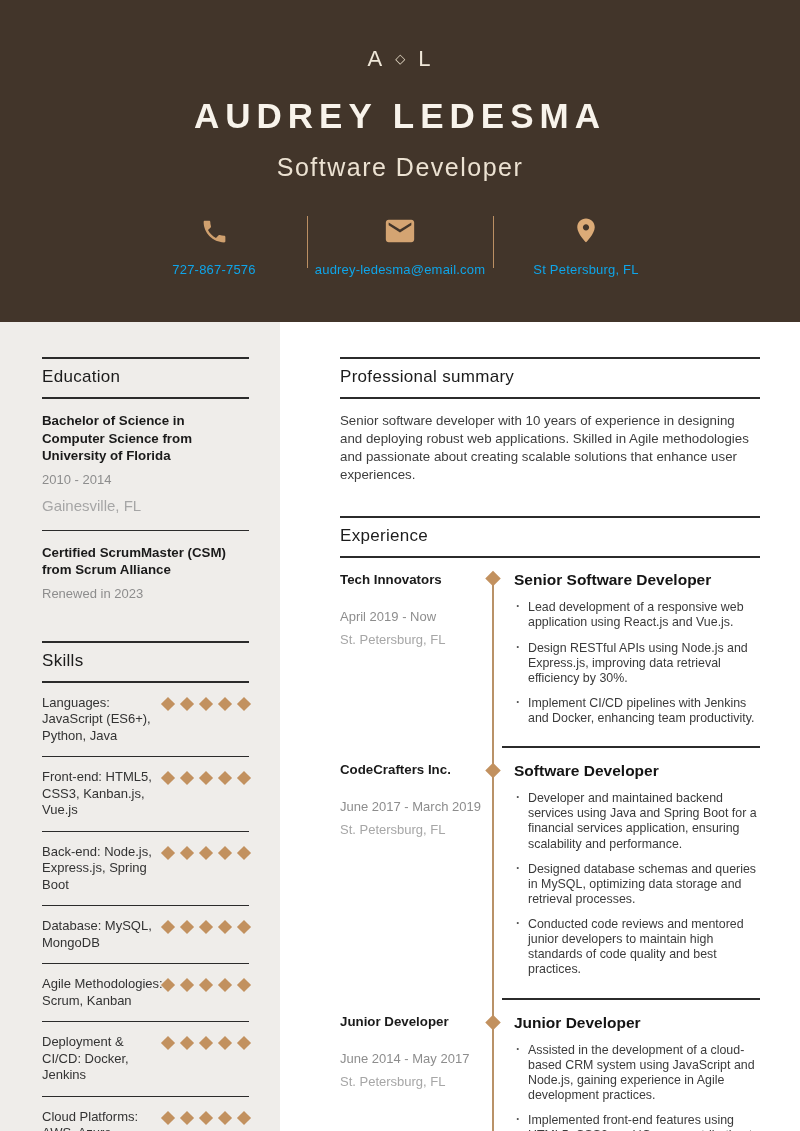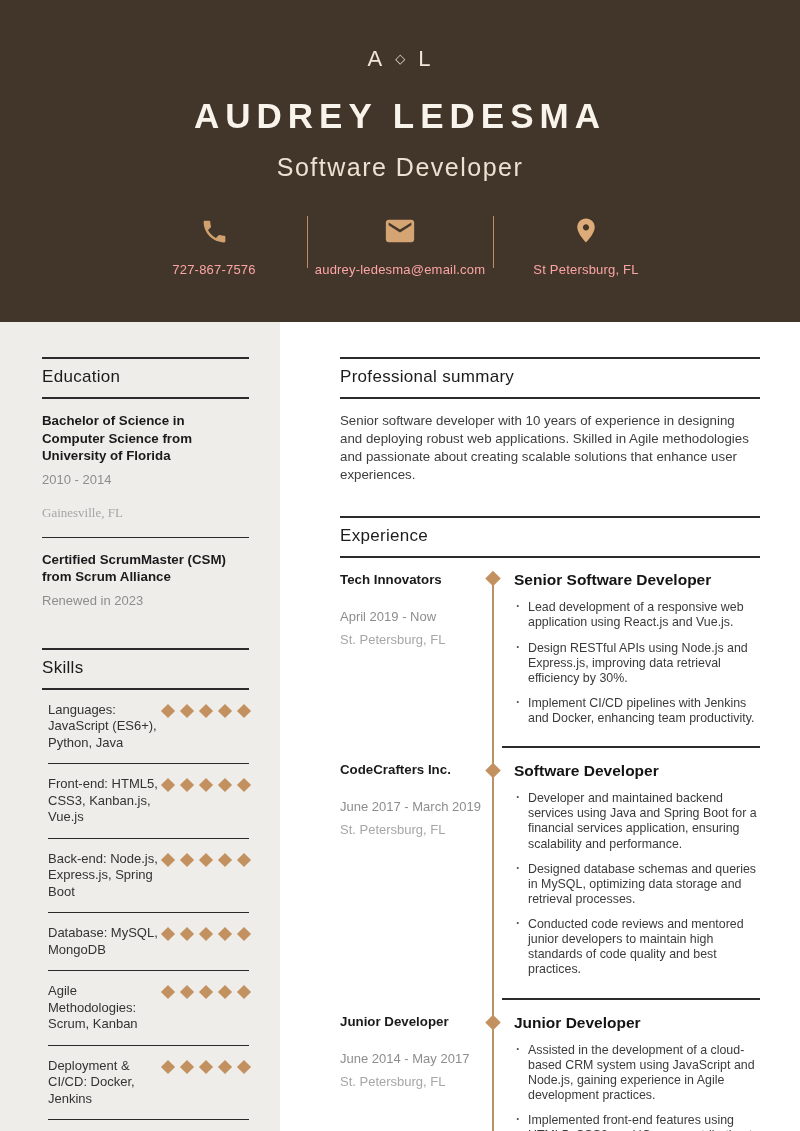--- a/index.html
+++ b/index.html
@@ -24,37 +24,37 @@
           background: var(--header-bg); text-align: center; }
   .monogram { padding-top: 46px; display: flex; justify-content: center; align-items: center;
               gap: 11px; color: #efe7d8; font-size: 22px; letter-spacing: 2px; font-weight: 400; }
   .mono-diamond { font-size: 13px; color: #e8ddc9; transform: translateY(-1px); }
   .name { margin: 24px 12px 0; font-size: 35px; font-weight: 700; letter-spacing: 6px;
           color: var(--cream); }
   .role { margin-top: 17px; font-size: 25px; font-weight: 400; letter-spacing: 1.5px; color: #ece2d2; }
   .contacts { margin-top: 32px; display: flex; justify-content: center; align-items: flex-start; }
   .contact { width: 185px; display: flex; flex-direction: column; align-items: center; }
   .contact-icon-wrap { height: 34px; display: flex; align-items: center; justify-content: center; }
-  .contact-text { margin-top: 14px; font-size: 13px; color: #fca5a5; letter-spacing: 0.2px; }
+  .contact-text { margin-top: 14px; font-size: 13px; color: #0ea5e9; letter-spacing: 0.2px; }
   .vdiv { width: 1px; height: 52px; background: #bb8f63; margin-top: 2px; }
 
   
   .sidebar { position: absolute; top: 322px; left: 0; width: 280px; bottom: 0;
              background: var(--sidebar-bg); padding: 35px 31px 0 42px; }
   .s-heading, .m-heading { margin: 0; border-top: 2px solid var(--rule-dark);
              border-bottom: 2px solid var(--rule-dark); padding: 8px 0 10px;
              font-size: 17px; font-weight: 400; color: var(--text-dark); letter-spacing: 0.3px; }
   .s-section { margin-bottom: 24px; }
   .edu-entry { padding: 13px 0 16px; }
   .edu-entry + .edu-entry { border-top: 1.5px solid var(--rule-dark); }
   .edu-title { font-size: 13.3px; font-weight: 700; line-height: 1.32; color: #1a1a1a; }
   .edu-dates { margin-top: 7px; font-size: 13px; color: var(--text-muted); }
-  .edu-loc { margin-top: 18px; font-size: 13px; color: var(--text-faint); font-family: Liberation Serif, serif; }
+  .edu-loc { margin-top: 10px; font-size: 15px; color: var(--text-faint); }
   .skill-row { display: flex; justify-content: space-between; gap: 0; padding: 12px 0;
-               border-bottom: 1.5px solid var(--rule-dark); margin-left: 6px; }
+               border-bottom: 1.5px solid var(--rule-dark); }
   .skill-label { width: 146px; font-size: 13px; line-height: 1.27; color: #333333; }
   .skill-diamonds { display: flex; gap: 9px; margin-top: 4px; }
   .skill-diamond { width: 10px; height: 10px; background: var(--accent); transform: rotate(45deg); }
   .link-row { display: flex; align-items: center; gap: 10px; padding: 13px 0;
               font-size: 13px; color: #2e2e2e; }
 
   
   .main { position: absolute; top: 322px; left: 340px; width: 420px; padding-top: 35px; }
   .summary-text { margin: 13px 0 32px; font-size: 13.3px; line-height: 1.36; color: var(--text-body); }
   .xp-entries { margin-top: 0; }

